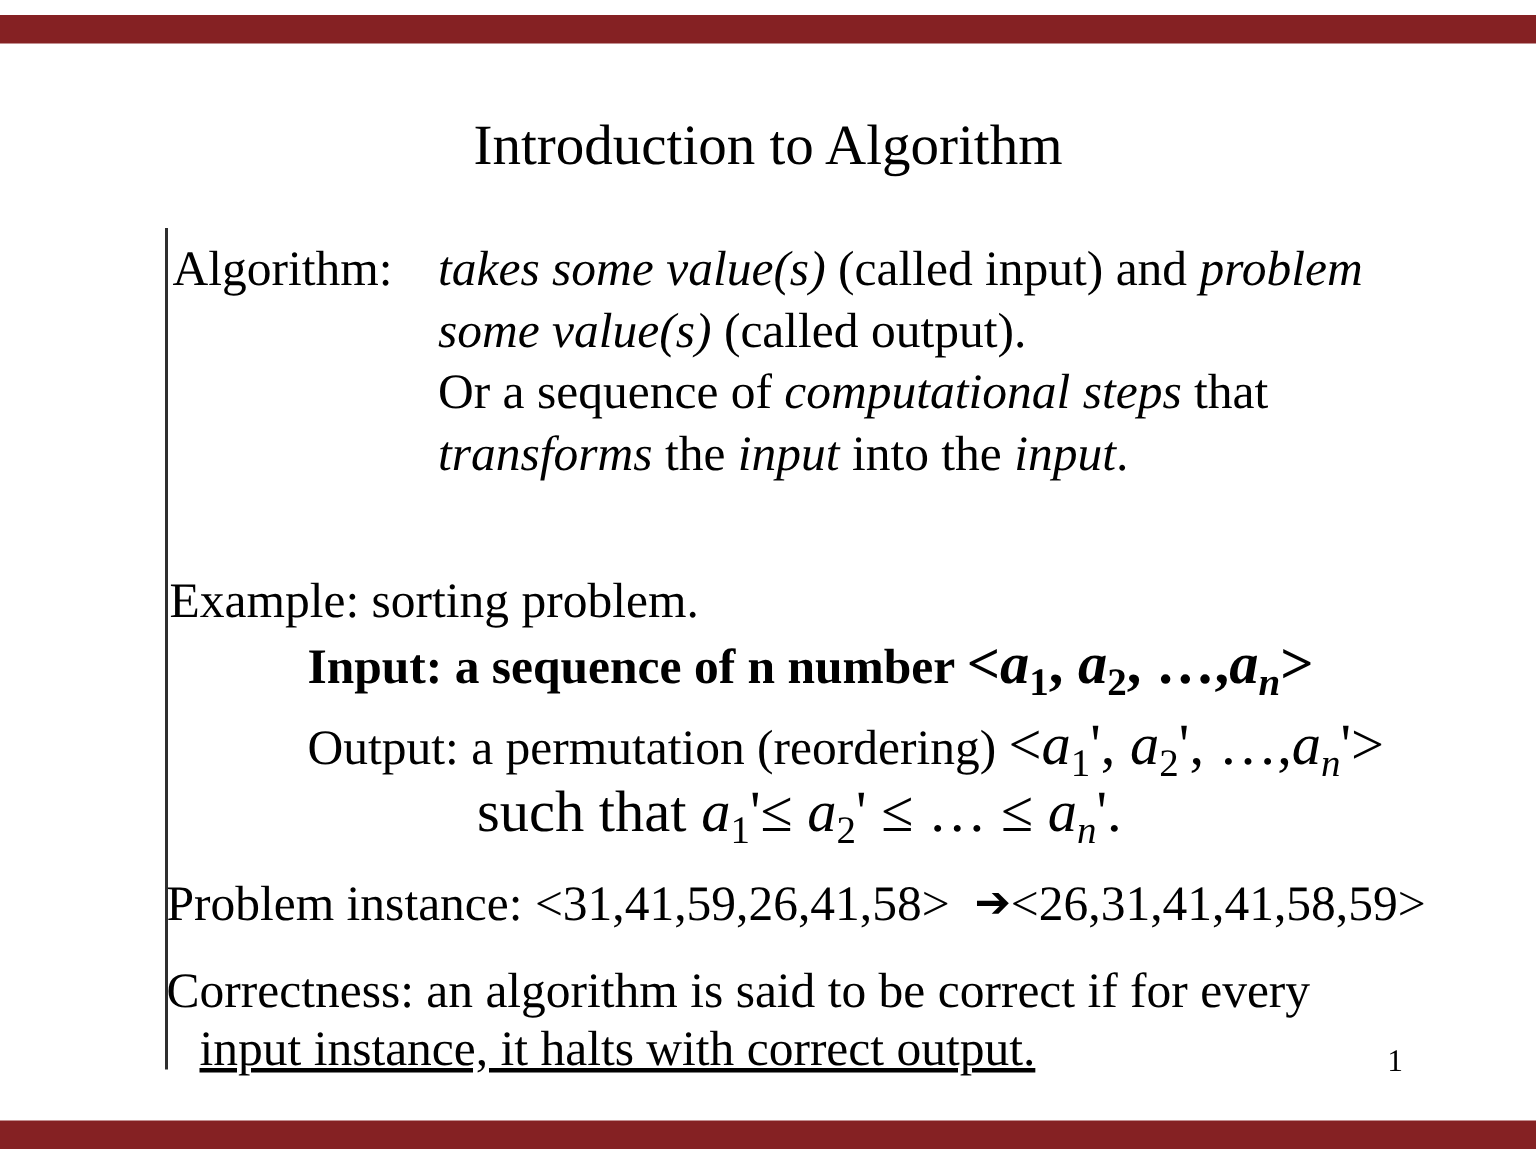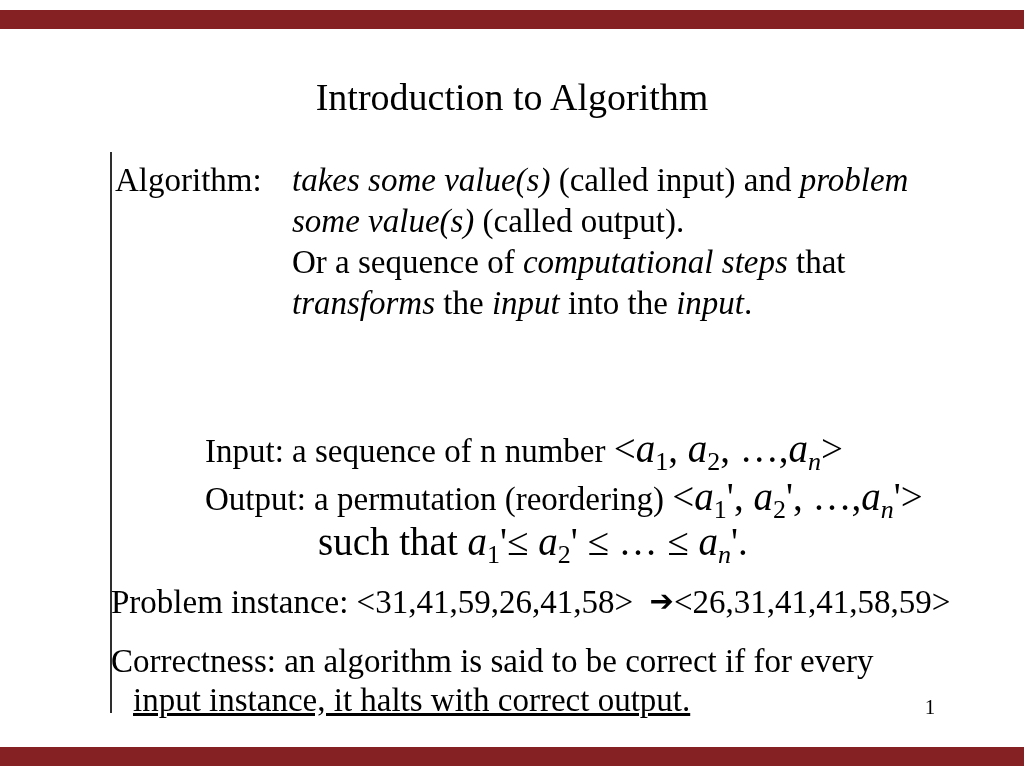--- a/index.html
+++ b/index.html
@@ -13,21 +13,21 @@
   .title{
     position:absolute;top:74px;left:0;width:1024px;text-align:center;
     font-size:38px;line-height:46px;white-space:nowrap;
   }
   .rule{position:absolute;left:110px;top:152px;width:2px;height:561px;background:#2e2e2e;}
   .t{position:absolute;white-space:nowrap;font-size:33px;}
   .def-label{left:115px;top:160px;line-height:41px;}
   .def-col{left:292px;top:160px;}
   .def-col .dl{line-height:41px;height:41px;}
   .example{left:113px;top:381px;line-height:40px;}
-  .input-line{left:205px;top:426px;line-height:46px;}
+  .input-line{left:205px;top:426px;line-height:34px;font-weight:bold;}
   .output-line{left:205px;top:474px;line-height:46px;}
   .such-line{left:318px;top:519px;line-height:46px;}
   .problem-line{left:111px;top:568px;line-height:40px;margin-top:13px;}
   .correct{left:111px;top:642px;}
   .correct .cl{line-height:39px;}
   .correct .c2{padding-left:22px;text-decoration:underline;}
   .pagenum{left:900px;top:695px;width:60px;text-align:center;font-size:21px;line-height:24px;}
   
   .seg-i{font-style:italic;}
   .seg-m{font-size:39px;}
@@ -49,20 +49,21 @@
 
   <div class="t def-label">Algorithm:</div>
 
   <div class="t def-col">
     <div class="dl"><span class="seg-i">takes some value(s)</span><span> (called input) and </span><span class="seg-i">problem</span></div>
     <div class="dl"><span class="seg-i">some value(s)</span><span> (called output).</span></div>
     <div class="dl"><span>Or a sequence of </span><span class="seg-i">computational steps</span><span> that</span></div>
     <div class="dl"><span class="seg-i">transforms</span><span> the </span><span class="seg-i">input</span><span> into the </span><span class="seg-i">input</span><span>.</span></div>
   </div>
 
+  <div class="t example">Example: sorting problem.</div>
 
   <div class="t input-line"><span>Input: a sequence of n number </span><span class="seg-m">&lt;</span><span class="seg-mi">a</span><span class="seg-msub">1</span><span class="seg-m">, </span><span class="seg-mi">a</span><span class="seg-msub">2</span><span class="seg-m">, …,</span><span class="seg-mi">a</span><span class="seg-msubi">n</span><span class="seg-m">&gt;</span></div>
 
   <div class="t output-line"><span>Output: a permutation (reordering) </span><span class="seg-m">&lt;</span><span class="seg-mi">a</span><span class="seg-msub">1</span><span class="seg-m">'</span><span class="seg-m">, </span><span class="seg-mi">a</span><span class="seg-msub">2</span><span class="seg-m">'</span><span class="seg-m">, …,</span><span class="seg-mi">a</span><span class="seg-msubi">n</span><span class="seg-m">'</span><span class="seg-m">&gt;</span></div>
 
   <div class="t such-line"><span class="seg-m">such that </span><span class="seg-mi">a</span><span class="seg-msub">1</span><span class="seg-m">'≤ </span><span class="seg-mi">a</span><span class="seg-msub">2</span><span class="seg-m">' ≤ … ≤ </span><span class="seg-mi">a</span><span class="seg-msubi">n</span><span class="seg-m">'.</span></div>
 
   <div class="t problem-line"><span>Problem instance: &lt;31,41,59,26,41,58&gt;&nbsp; </span><span class="seg-arrow">➔</span><span>&lt;26,31,41,41,58,59&gt;</span></div>
 
   <div class="t correct">

